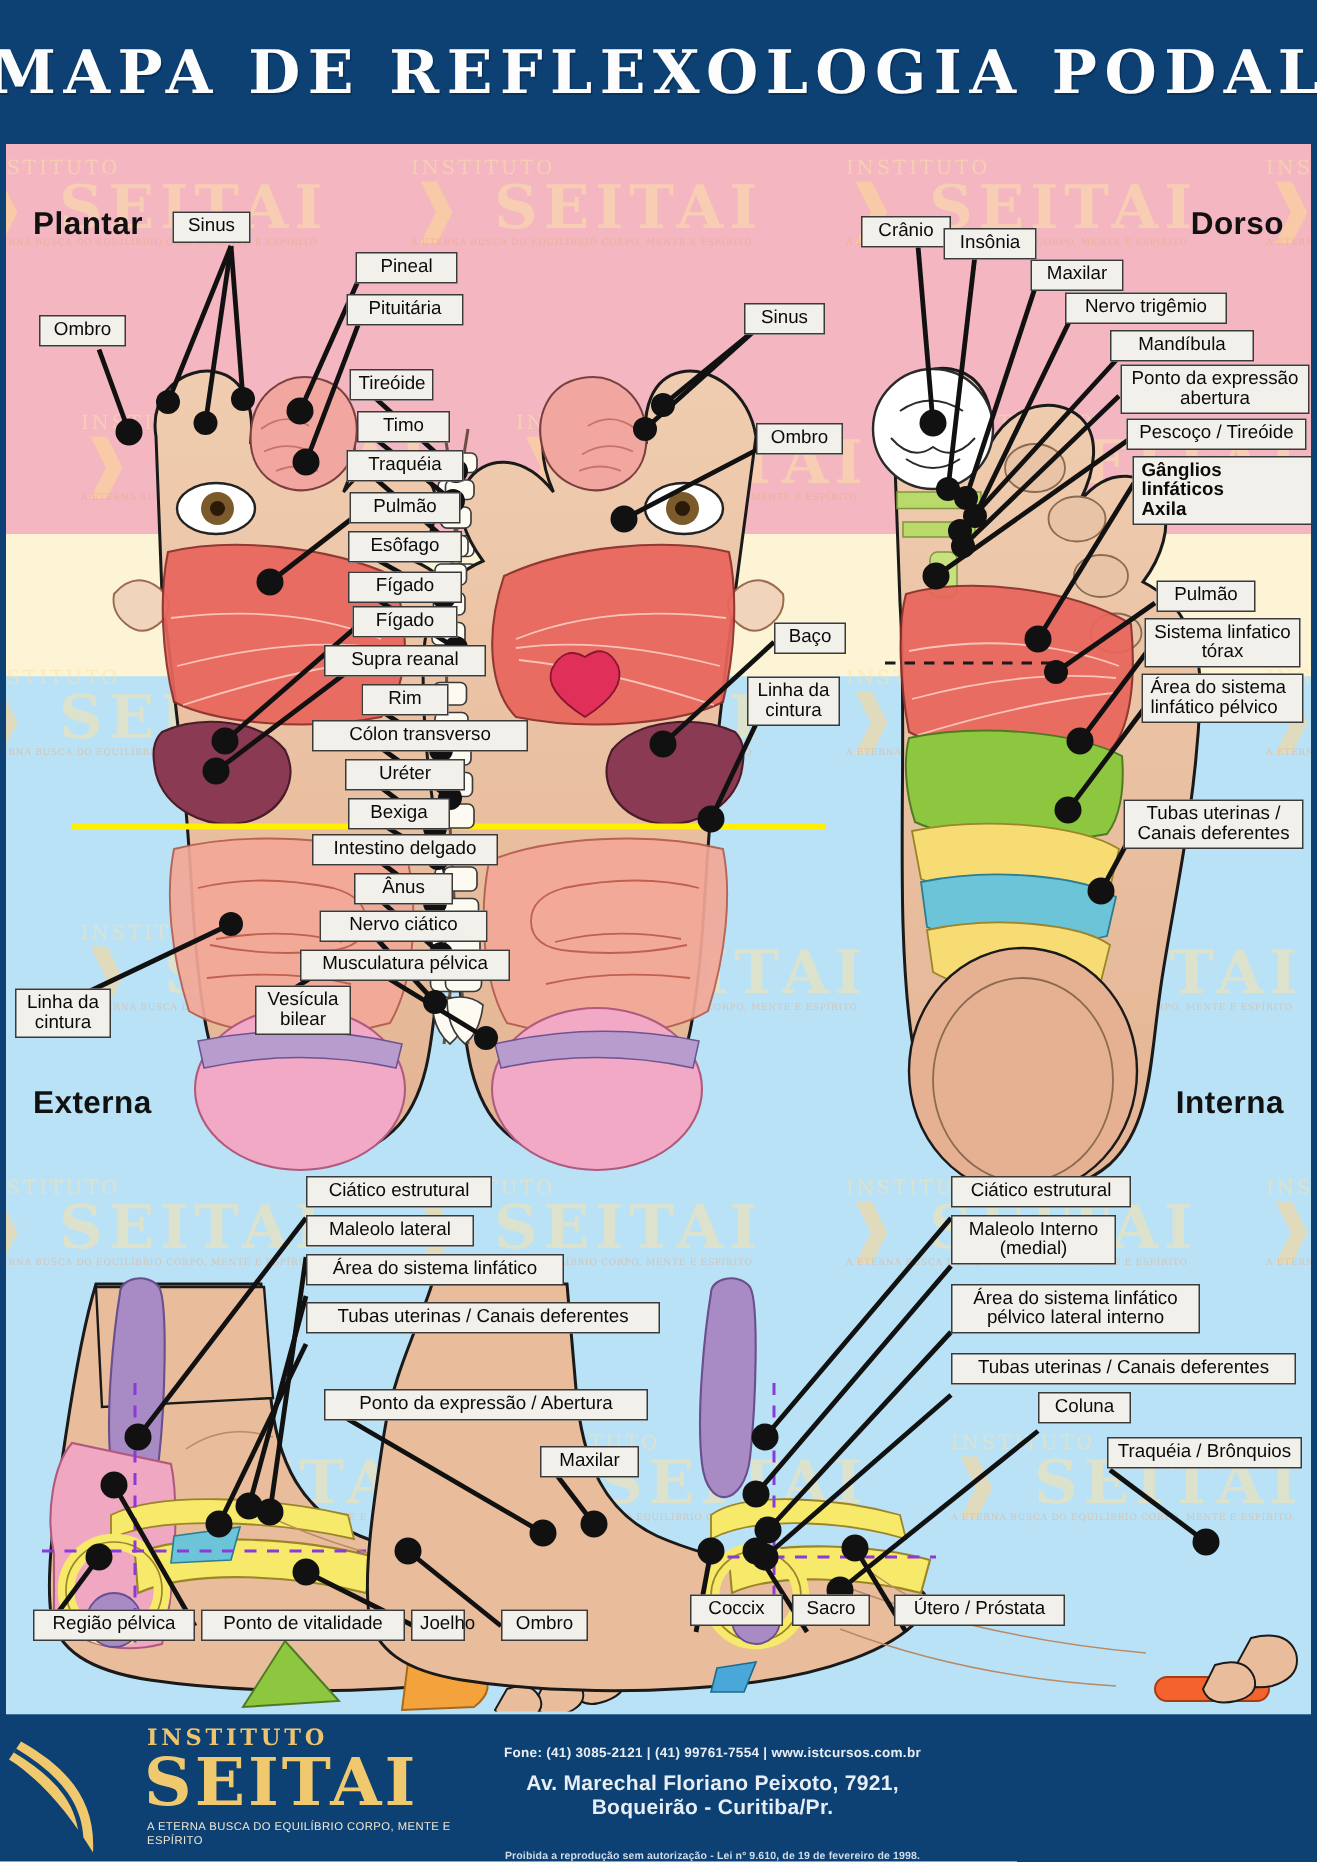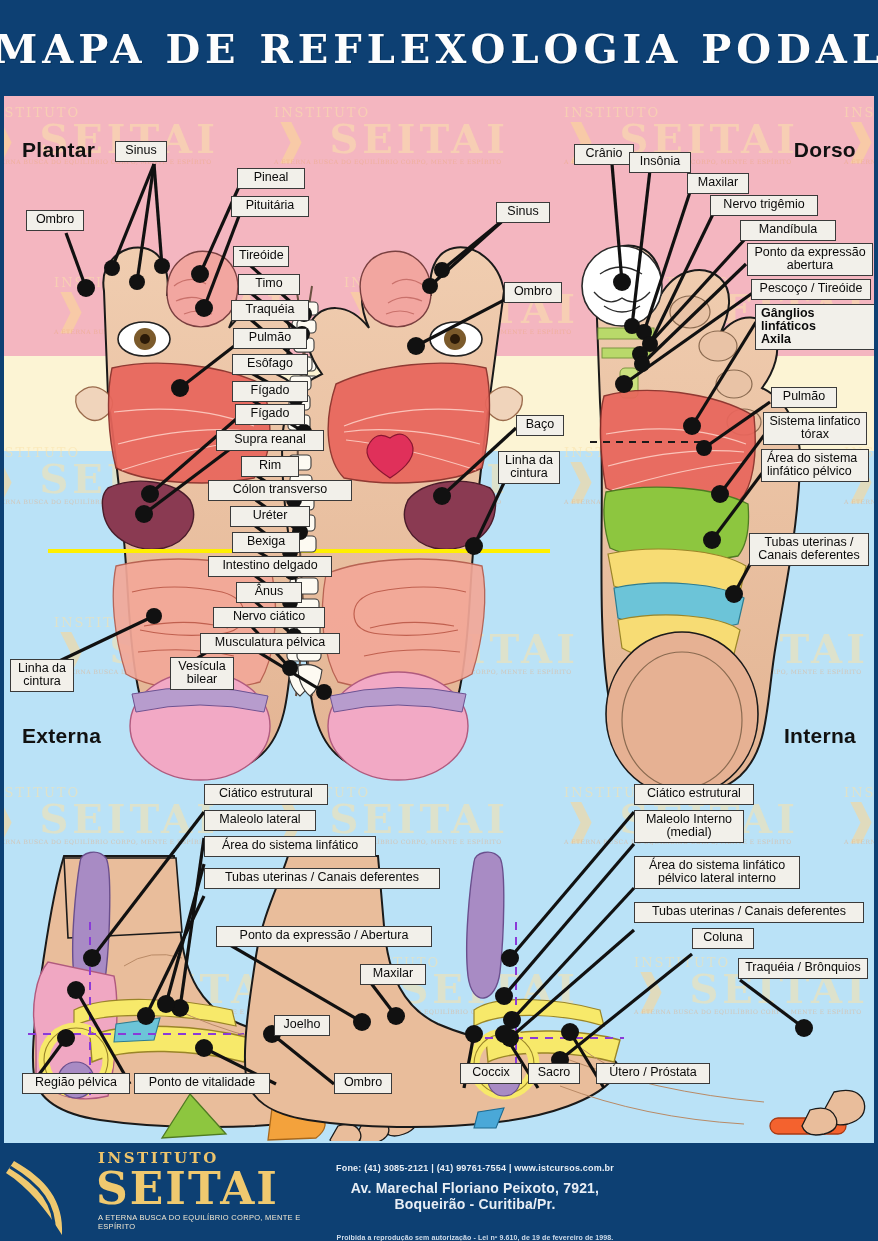--- a/index.html
+++ b/index.html
@@ -655,21 +655,21 @@
     <div class="lbl c two" style="left:745px;top:437px;width:120px;">Tubas uterinas /<br>Canais deferentes</div>
 
     <div class="lbl c" style="left:200px;top:688px;width:124px;">Ciático estrutural</div>
     <div class="lbl c" style="left:200px;top:714px;width:112px;">Maleolo lateral</div>
     <div class="lbl c" style="left:200px;top:740px;width:172px;">Área do sistema linfático</div>
     <div class="lbl c" style="left:200px;top:772px;width:236px;">Tubas uterinas / Canais deferentes</div>
     <div class="lbl c" style="left:212px;top:830px;width:216px;">Ponto da expressão / Abertura</div>
     <div class="lbl c" style="left:356px;top:868px;width:66px;">Maxilar</div>
     <div class="lbl c" style="left:18px;top:977px;width:108px;">Região pélvica</div>
     <div class="lbl c" style="left:130px;top:977px;width:136px;">Ponto de vitalidade</div>
-    <div class="lbl c" style="left:270px;top:919px;width:56px;">Joelho</div>
+    <div class="lbl c" style="left:270px;top:977px;width:36px;">Joelho</div>
     <div class="lbl c" style="left:330px;top:977px;width:58px;">Ombro</div>
 
     <div class="lbl c" style="left:630px;top:688px;width:120px;">Ciático estrutural</div>
     <div class="lbl c two" style="left:630px;top:714px;width:110px;">Maleolo Interno<br>(medial)</div>
     <div class="lbl c two" style="left:630px;top:760px;width:166px;">Área do sistema linfático<br>pélvico lateral interno</div>
     <div class="lbl c" style="left:630px;top:806px;width:230px;">Tubas uterinas / Canais deferentes</div>
     <div class="lbl c" style="left:688px;top:832px;width:62px;">Coluna</div>
     <div class="lbl c" style="left:734px;top:862px;width:130px;">Traquéia / Brônquios</div>
     <div class="lbl c" style="left:456px;top:967px;width:62px;">Coccix</div>
     <div class="lbl c" style="left:524px;top:967px;width:52px;">Sacro</div>

